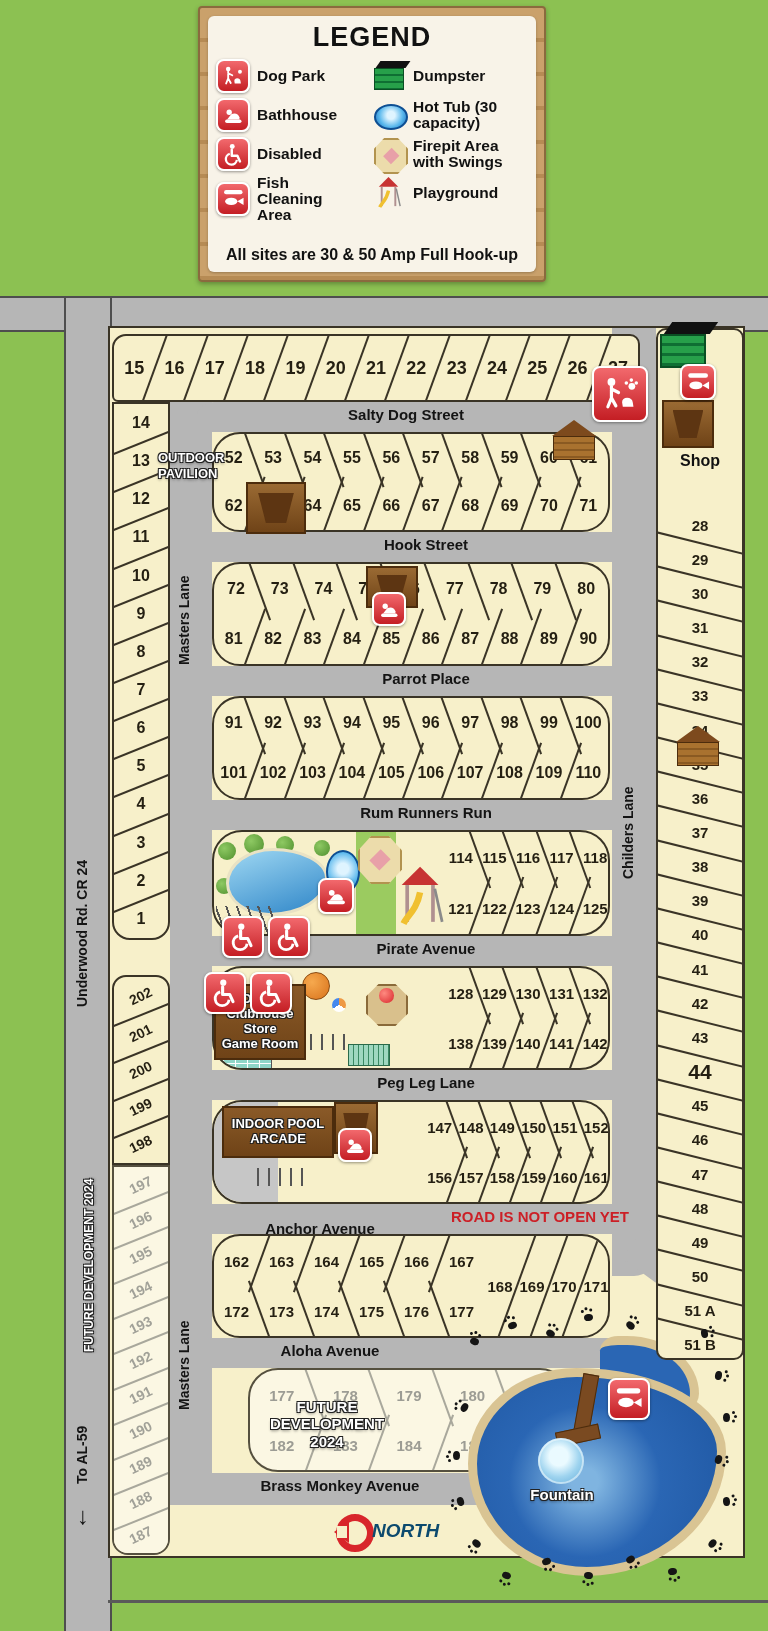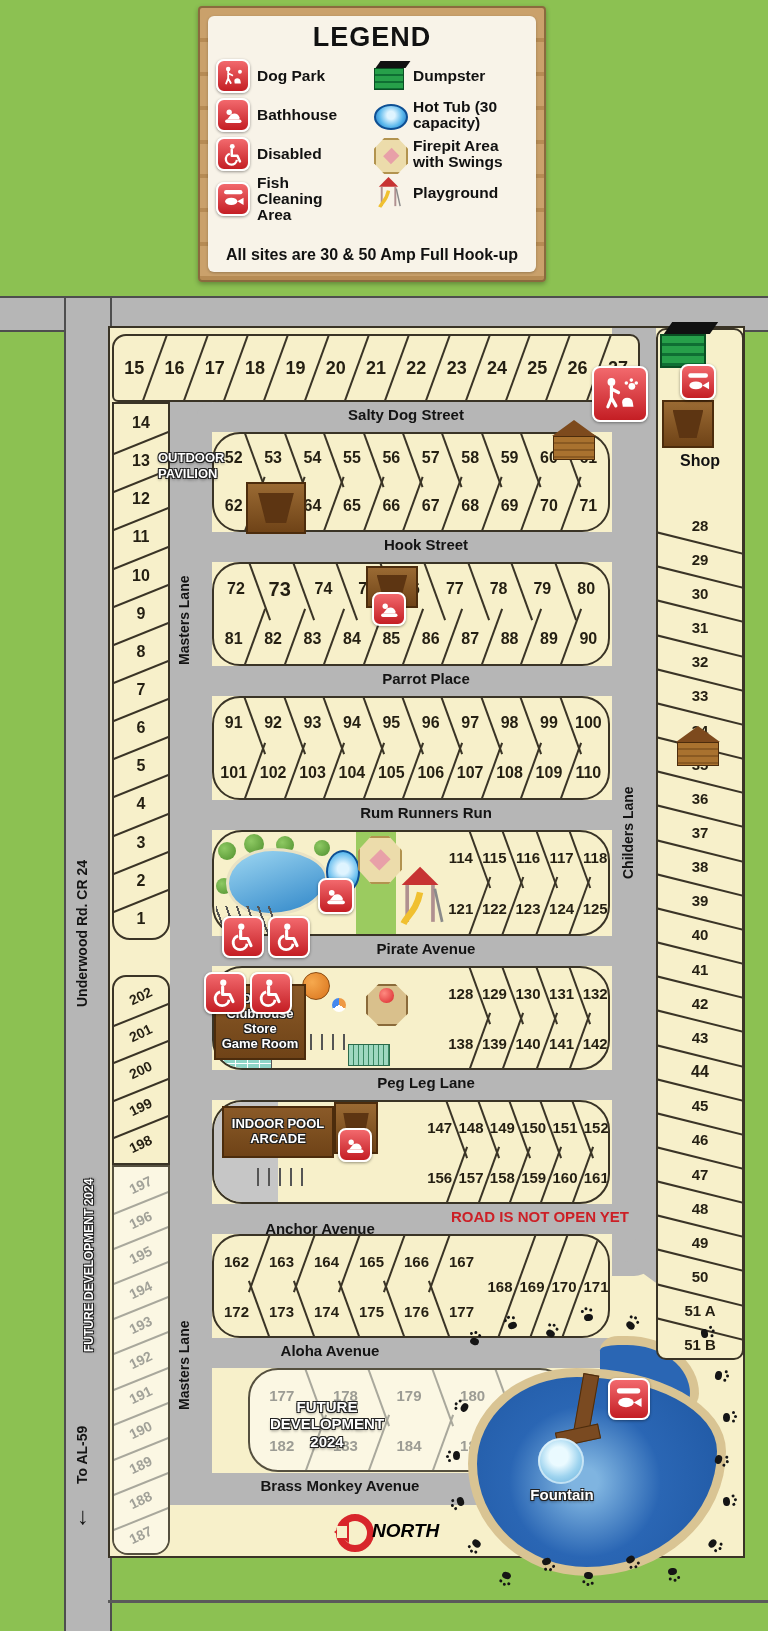--- a/index.html
+++ b/index.html
@@ -111,21 +111,21 @@
   .legend-item .ic{width:34px;height:34px;flex:0 0 34px;margin-right:7px;position:relative;}
   .legend-item .red-sign{position:relative;width:34px;height:34px;}
   .legend-item .txt{font-weight:bold;font-size:15.5px;color:#111;line-height:1.02;}
   .legend-footer{position:absolute;left:0;right:0;bottom:8px;text-align:center;font-weight:bold;
      font-size:16px;color:#111;}
   
   .north-circle{position:absolute;width:24px;height:24px;border:7px solid #d8262b;border-radius:50%;z-index:6;}
   .north-circle::before{content:'';position:absolute;left:-20px;top:0px;border:11px solid transparent;
      border-right:15px solid #d8262b;}
   .north-circle::after{content:'';position:absolute;left:-6px;top:5px;width:10px;height:12px;background:#f7f0ca;}
-  .north-text{position:absolute;font-style:italic;font-weight:bold;font-size:19px;color:#000000;z-index:6;}
+  .north-text{position:absolute;font-style:italic;font-weight:bold;font-size:19px;color:#0c4a6e;z-index:6;}
   .sign-label{position:absolute;z-index:6;font-weight:bold;}
   .office-sign{position:absolute;background:linear-gradient(#8a5a28,#6f4317);border:2px solid #4c2c0c;
      z-index:5;display:flex;flex-direction:column;align-items:center;justify-content:center;}
   .office-sign div{color:#fff;font-weight:bold;font-size:13px;line-height:1.15;
      text-shadow:-1px -1px 0 #222,1px -1px 0 #222,-1px 1px 0 #222,1px 1px 0 #222;}
   .gray-pad{position:absolute;background:#c6c6c6;z-index:2;}
   .arrow-down{position:absolute;font-weight:bold;color:#141414;font-size:24px;z-index:6;}
 </style>
 </head>
 <body>
@@ -310,21 +310,21 @@
         </div>
       </div>
   </div>
 
   <div class="block" style="left:212px;top:562px;width:398px;height:104px;border-radius:28px;position:absolute;">
     <div class="srow up" style="height:50%;">
         <div class="cell num16">
           <span style="font-size: 16px;">72</span>
         </div>
         <div class="cell num16">
-          <span style="font-size: 20px;">73</span>
+          <span style="font-size: 16px;">73</span>
         </div>
         <div class="cell num16">
           <span style="font-size: 16px;">74</span>
         </div>
         <div class="cell num16">
           <span style="font-size: 16px;">75</span>
         </div>
         <div class="cell num16">
           <span style="font-size: 16px;">76</span>
         </div>
@@ -789,21 +789,21 @@
         <div class="cell num15">
           <span style="font-size: 15px;">41</span>
         </div>
         <div class="cell num15">
           <span style="font-size: 15px;">42</span>
         </div>
         <div class="cell num15">
           <span style="font-size: 15px;">43</span>
         </div>
         <div class="cell num15">
-          <span style="font-size: 16px;">44</span>
+          <span style="font-size: 21px;">44</span>
         </div>
         <div class="cell num15">
           <span style="font-size: 15px;">45</span>
         </div>
         <div class="cell num15">
           <span style="font-size: 15px;">46</span>
         </div>
         <div class="cell num15">
           <span style="font-size: 15px;">47</span>
         </div>

